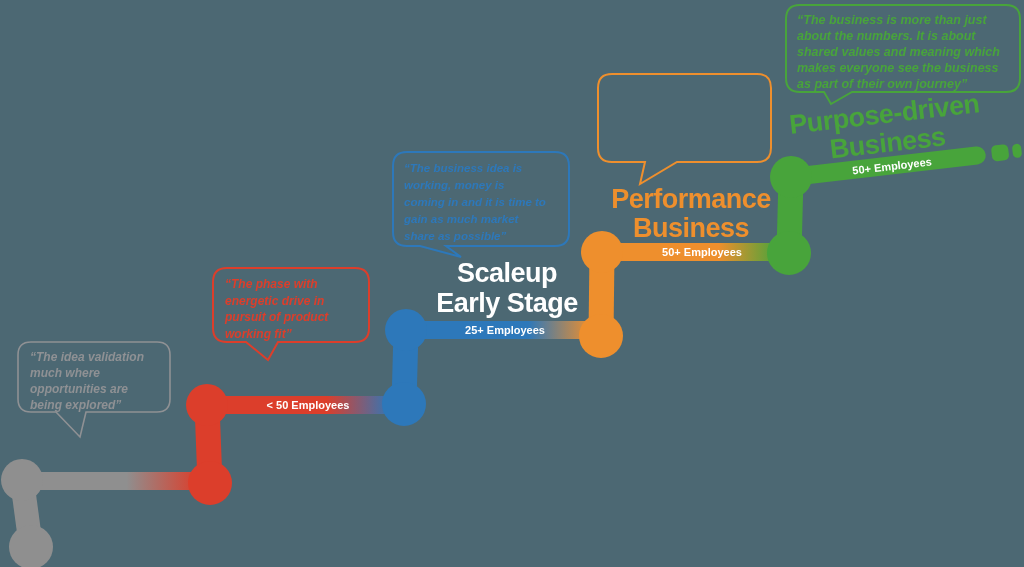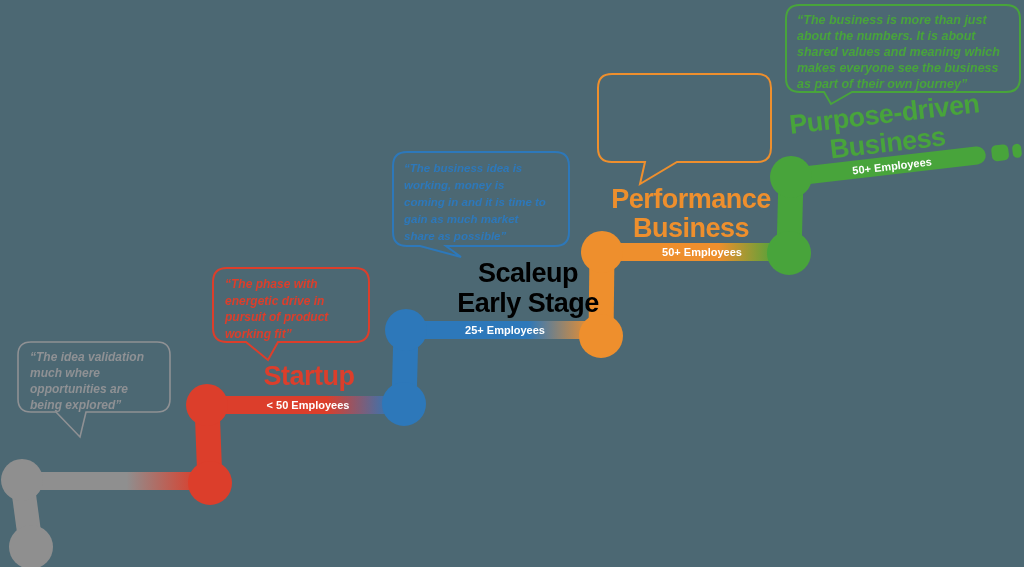--- a/index.html
+++ b/index.html
@@ -9,21 +9,21 @@
   .quote{position:absolute;font-weight:bold;font-style:italic;white-space:pre;line-height:16px;}
   .q-gray  {left:30px;  top:349px; font-size:12px;   color:#8f9194;}
   .q-red   {left:225px; top:276px; font-size:12px;   color:#dc3e2b; line-height:16.5px;}
   .q-blue  {left:404px; top:160px; font-size:11.5px; color:#2d78ba; line-height:17px;}
   .q-orange{left:610px; top:82px;  font-size:11.5px; color:#ee8f2d; line-height:16px;}
   .q-green {left:797px; top:12px;  font-size:12.5px; color:#48a43b;}
   .stage-label{position:absolute;font-weight:bold;text-align:center;white-space:pre-line;
                letter-spacing:-0.5px;font-size:27px;line-height:29px;}
   .l-gray  {left:40px;  top:436px; width:160px; color:#9a9a9a;}
   .l-red   {left:229px; top:362px; width:160px; color:#dc3e2b;}
-  .l-blue  {left:438px; top:258px; width:180px; color:#000000; line-height:30px;}
+  .l-blue  {left:417px; top:258px; width:180px; color:#ffffff; line-height:30px;}
   .l-orange{left:601px; top:185px; width:180px; color:#ee8f2d;}
   .l-green {left:786px; top:100px; width:200px; color:#48a43b; transform:rotate(-6.6deg);}
   .emp{position:absolute;font-weight:bold;color:#ffffff;font-size:11px;text-align:center;width:160px;}
   .e-red   {left:228px; top:399px;}
   .e-blue  {left:425px; top:324px;}
   .e-orange{left:622px; top:246px;}
   .e-green {left:812px; top:160px; transform:rotate(-6.6deg);}
 </style>
 </head>
 <body>
@@ -105,21 +105,20 @@
 working, money is
 coming in and it is time to
 gain as much market
 share as possible”</div>
   <div class="quote q-green">“The business is more than just
 about the numbers. It is about
 shared values and meaning which
 makes everyone see the business
 as part of their own journey”</div>
 
-  <div class="stage-label l-red">Startup</div>
   <div class="stage-label l-blue">Scaleup
 Early Stage</div>
   <div class="stage-label l-orange">Performance
 Business</div>
   <div class="stage-label l-green">Purpose-driven
 Business</div>
 
   <div class="emp e-red">&lt; 50 Employees</div>
   <div class="emp e-blue">25+ Employees</div>
   <div class="emp e-orange">50+ Employees</div>

